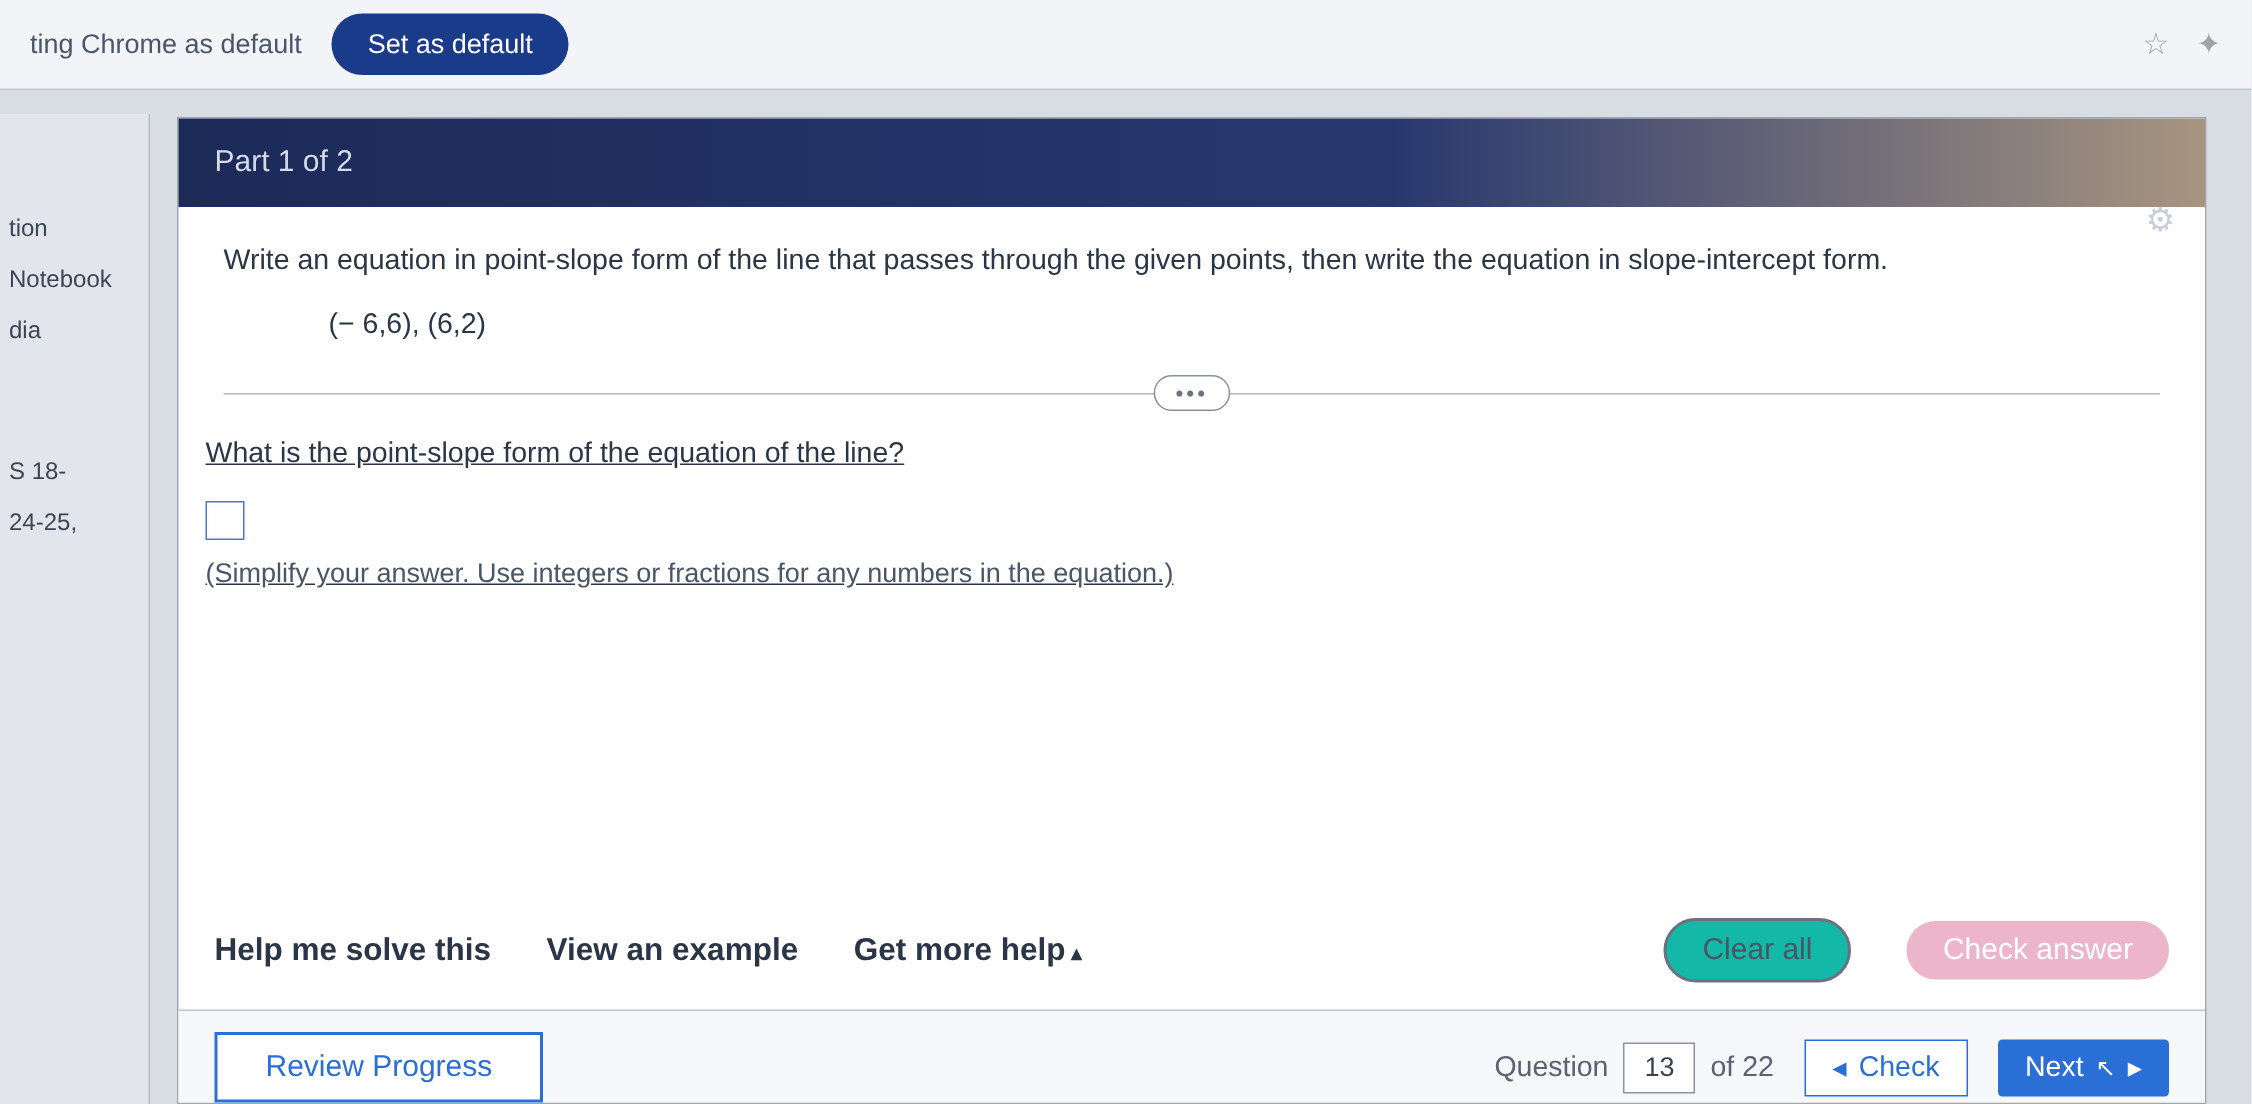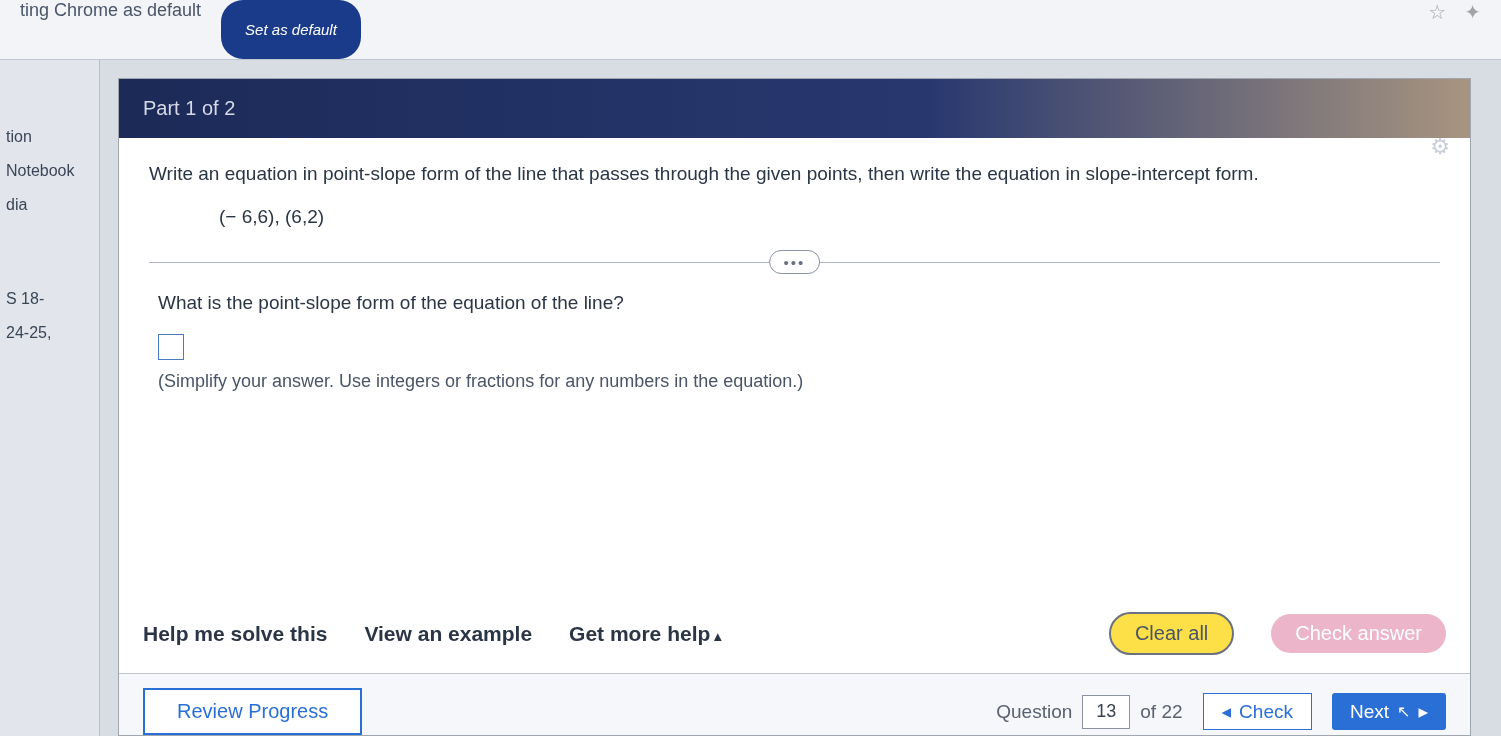--- a/index.html
+++ b/index.html
@@ -1,48 +1,48 @@
 <!DOCTYPE html>
 <html><head>
 <meta charset="utf-8">
 <style>
 * { margin:0; padding:0; box-sizing:border-box; font-family: Arial, Helvetica, sans-serif; }
 body { background:#d8dde3; width:1501px; height:736px; overflow:hidden; position:relative; }
 
-.browser-bar { position:absolute; top:0; left:0; right:0; height:60px; background:#f2f4f8; border-bottom:1px solid #c0c6d0; display:flex; padding:0 20px; }
+.browser-bar { position:absolute; top:0; left:0; right:0; height:60px; background:#f2f4f8; border-bottom:1px solid #c0c6d0; display:flex; align-items:center; padding:0 20px; }
 .browser-bar .prompt { color:#4a5568; font-size:18px; margin-right:20px; }
-.set-default-btn { background:#1a3a8a; color:#fff; border:none; border-radius:22px; padding:10px 24px; font-size:15px; cursor:pointer;font-style:italic; }
+.set-default-btn { background:#1a3a8a; color:#fff; border:none; border-radius:22px; padding:10px 24px; font-size:18px; cursor:pointer; }
 .browser-actions { margin-left:auto; display:flex; gap:18px; opacity:0.5; }
 .browser-actions span { font-size:20px; color:#555; }
 
-.sidebar { position:absolute; top:60px; left:0; width:100px; bottom:0; background:#e2e6ec; border-right:1px solid #b8bec8; padding-top:60px; }
+.sidebar { position:absolute; top:76px; left:0; width:100px; bottom:0; background:#e2e6ec; border-right:1px solid #b8bec8; padding-top:60px; }
 .sidebar div { color:#3a4556; font-size:16px; padding:8px 6px; text-align:left; }
 
 .content { position:absolute; top:78px; left:118px; right:30px; bottom:0; background:#fff; border:1px solid #a0a6b0; display:flex; flex-direction:column; }
 
 .part-header { background:#1a2a5e; background:linear-gradient(90deg,#1c2a58 0%, #28386f 60%, #a89580 100%); color:#d5dae6; padding:18px 24px; font-size:20px; position:relative; }
 .gear { position:absolute; right:20px; top:55px; color:#c8cedb; font-size:22px; }
 
 .question-area { padding:20px 30px 8px 30px; color:#2a3546; }
 .q-prompt { font-size:19px; line-height:1.7; }
 .q-points { font-size:19px; margin:16px 0 0 70px; }
 
 .divider-row { position:relative; margin:14px 30px 10px 30px; height:24px; }
 .divider-row .line { position:absolute; top:50%; left:0; right:0; border-top:1px solid #b0b6c2; }
 .ellipsis-btn { position:absolute; left:50%; top:0; transform:translateX(-50%); background:#fff; border:1px solid #8a92a2; border-radius:14px; padding:0 14px; height:24px; color:#6a7282; font-size:15px; letter-spacing:2px; cursor:pointer; display:flex; align-items:center; }
 
-.sub-question { padding:8px 39px; color:#2a3546; font-size:19px; }
+.sub-question { padding:8px 18px; color:#2a3546; font-size:19px;text-decoration:underline; }
 .answer-box { display:inline-block; width:26px; height:26px; border:1.5px solid #4a7abf; margin:10px 0 6px 0; background:#fff; }
 .instruction { color:#4a5568; font-size:18px; }
 
 .help-row { margin-top:auto; padding:18px 24px 18px 24px; display:flex; align-items:center; gap:37px; border-top:0; }
 .help-row .link { color:#2a3546; font-size:21px; font-weight:600; cursor:pointer; }
 .help-row .link.dd::after { content:" ▴"; font-size:14px; }
 .help-row .spacer { flex:1; }
-.clear-all-btn { border:2px solid #6a7282; background:#fde047; color:#4b5566; border-radius:24px; padding:8px 24px; font-size:20px; cursor:pointer; }
+.clear-all-btn { border:2px solid #6a7282; background:#14b8a6; color:#4b5566; border-radius:24px; padding:8px 24px; font-size:20px; cursor:pointer; }
 .check-btn { background:#e9a9c0; color:#fff; border:none; border-radius:24px; padding:8px 24px; font-size:20px; cursor:pointer; opacity:0.85; }
 
 .footer { border-top:1px solid #c0c6d0; padding:14px 24px 0 24px; display:flex; align-items:center; gap:20px; background:#f5f7fa; }
 .review-btn { border:2px solid #2a6fd6; color:#2a6fd6; background:#fff; padding:10px 32px; font-size:20px; cursor:pointer; }
 .footer .spacer { flex:1; }
 .question-nav { display:flex; align-items:center; gap:10px; color:#5a6270; font-size:19px; }
 .qnum-box { border:1px solid #8a92a2; background:#fff; width:48px; height:34px; text-align:center; font-size:18px; color:#3a4250; }
 .back-btn { border:1px solid #2a6fd6; color:#2a6fd6; background:#fff; padding:6px 18px; font-size:19px; cursor:pointer; display:flex; align-items:center; gap:8px; }
 .next-btn { background:#2a6fd6; color:#fff; border:none; padding:7px 18px; font-size:19px; cursor:pointer; display:flex; align-items:center; gap:8px; border-radius:3px; }
 .cursor-icon { font-size:16px; }

